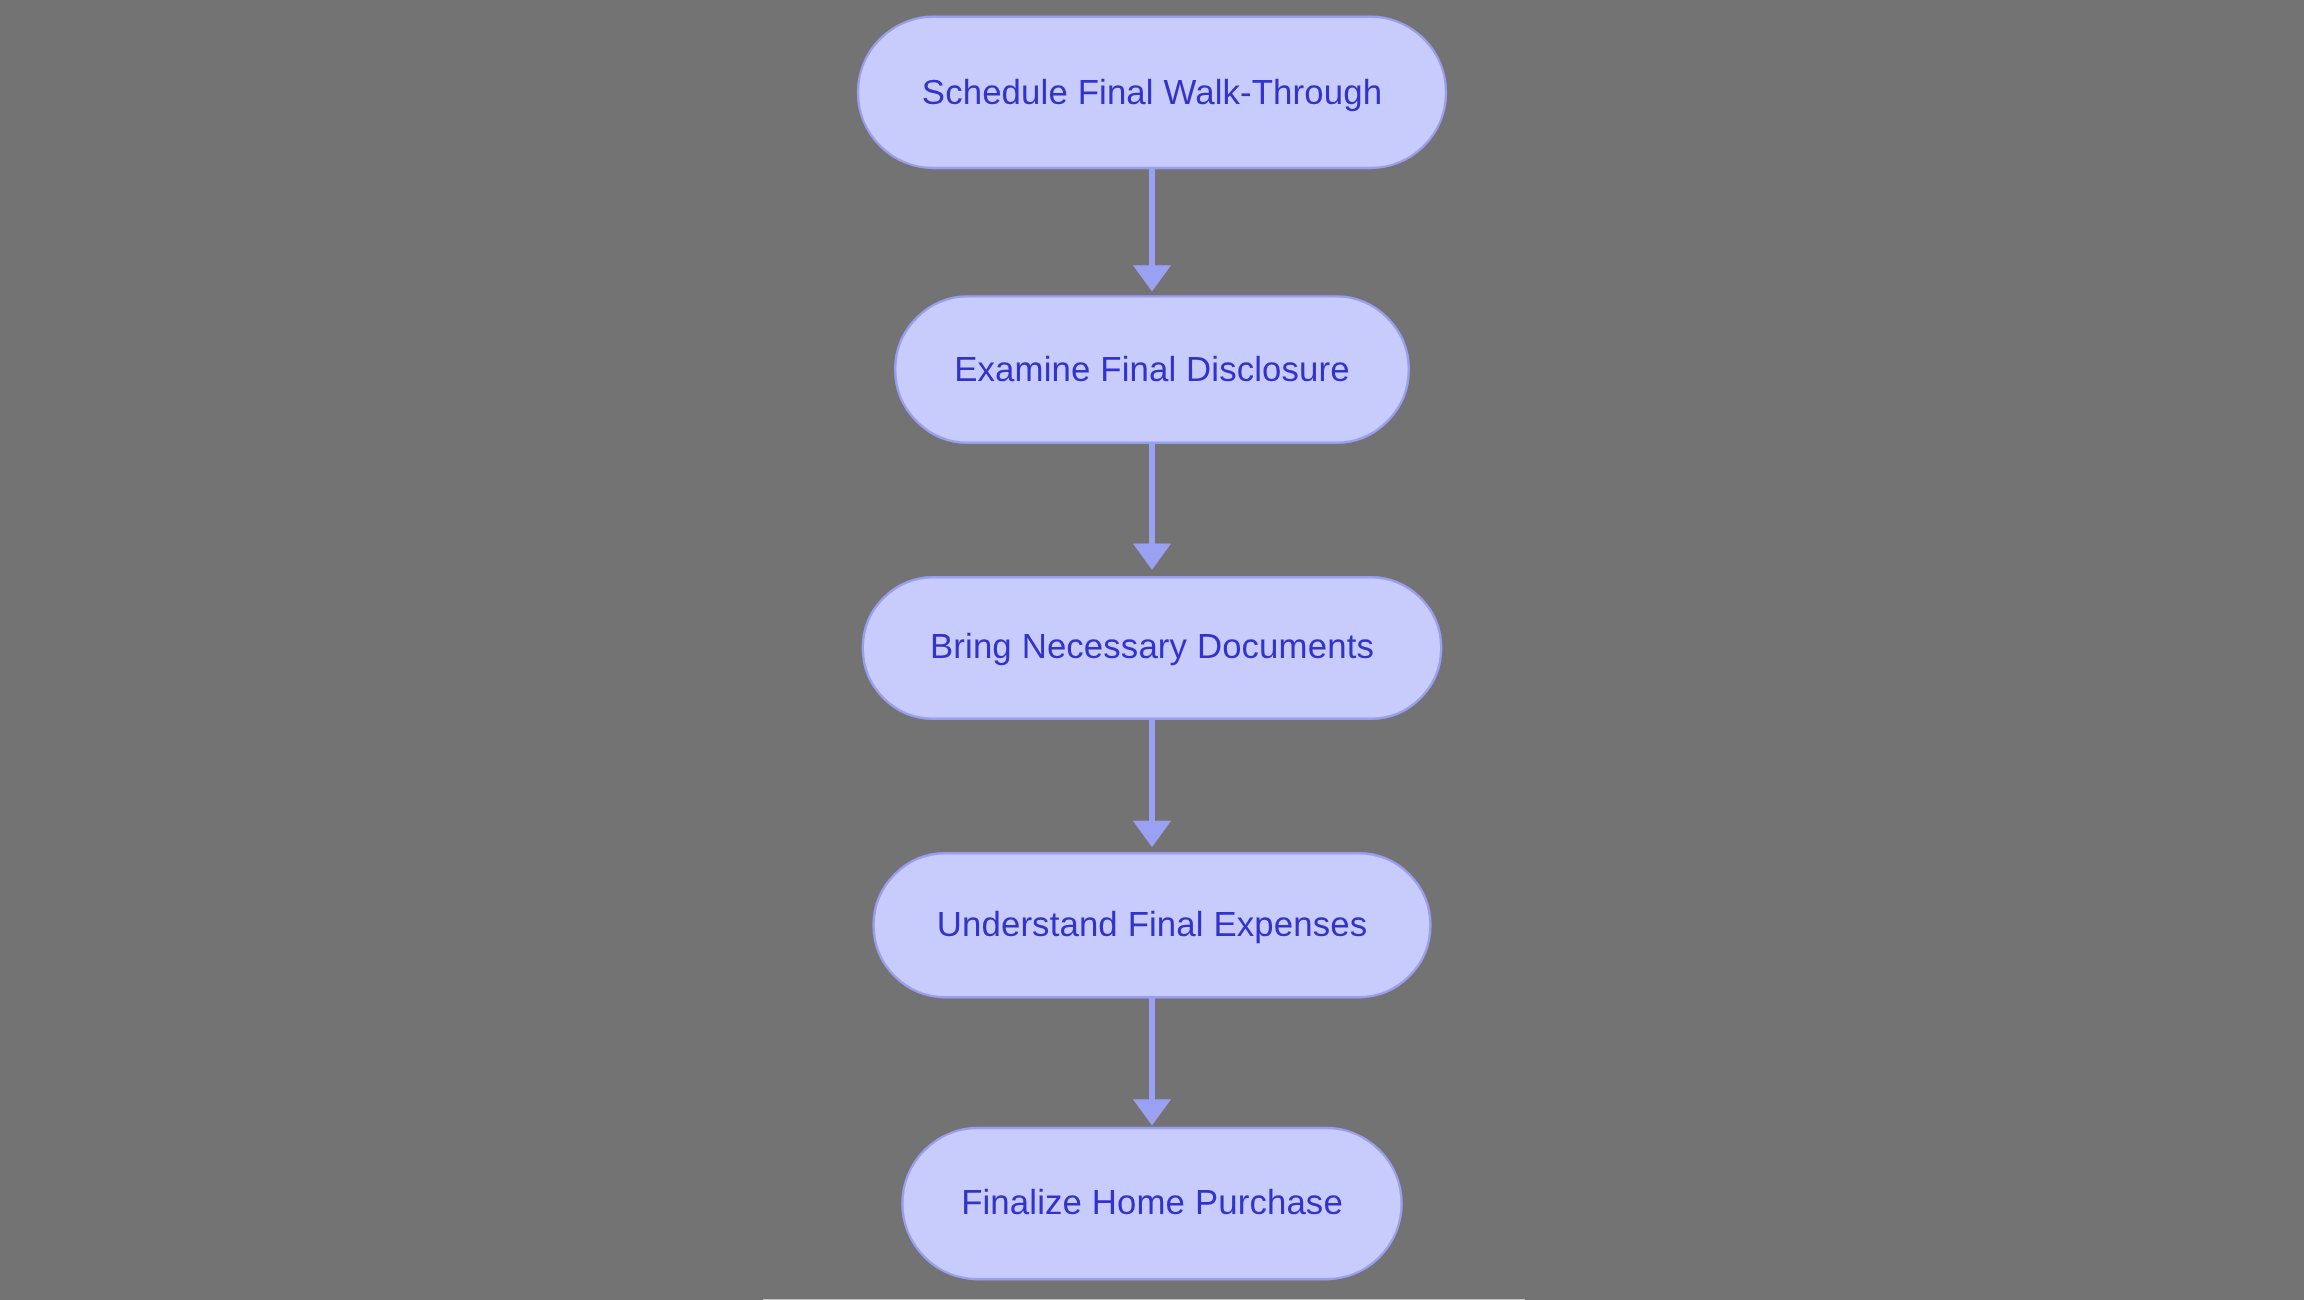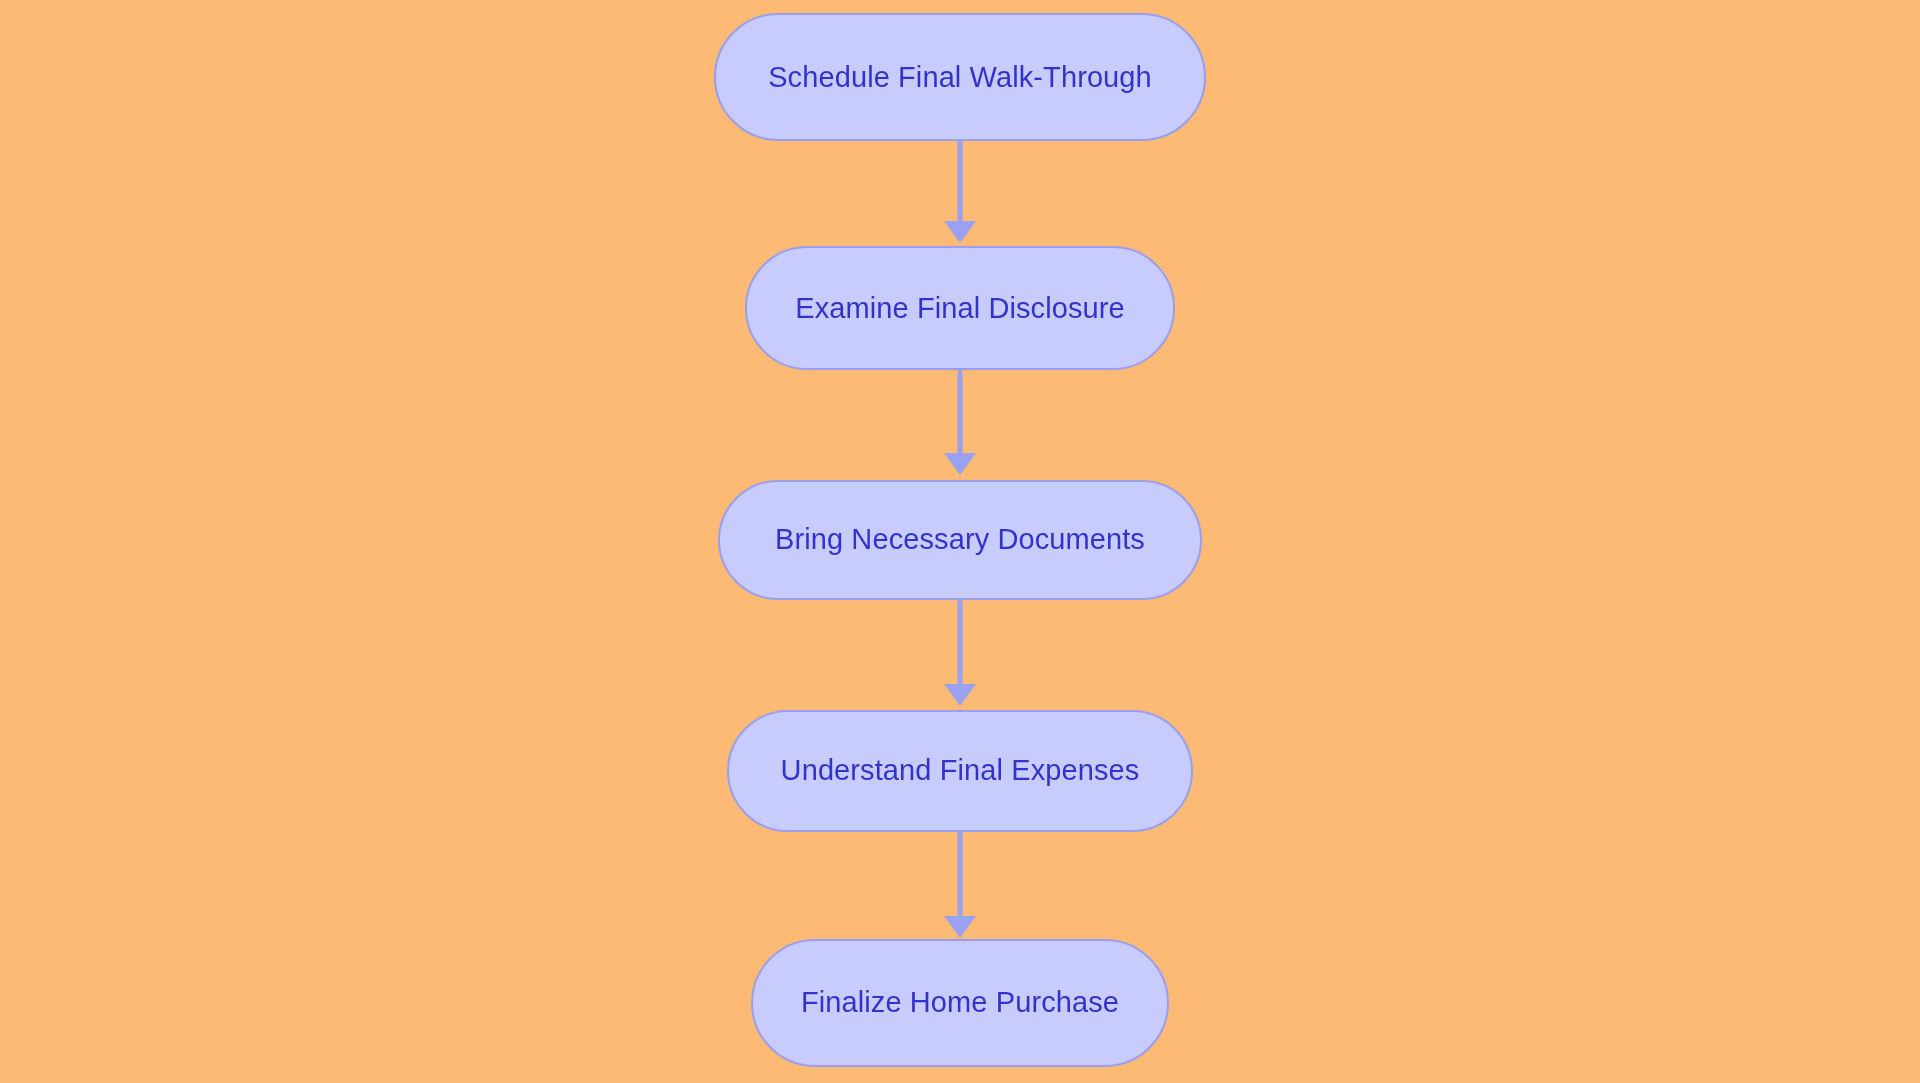--- a/index.html
+++ b/index.html
@@ -10,21 +10,21 @@
   body {
     width: 1920px;
     height: 1083px;
     overflow: hidden;
     font-family: "Liberation Sans", "DejaVu Sans", sans-serif;
   }
   #flowchart-root {
     position: relative;
     width: 1920px;
     height: 1083px;
-    background: #fdba74;
+    background: #737373;
   }
   #flow-svg {
     position: absolute;
     left: 0;
     top: 0;
     width: 1920px;
     height: 1083px;
     display: block;
   }
   .node-label-text {

